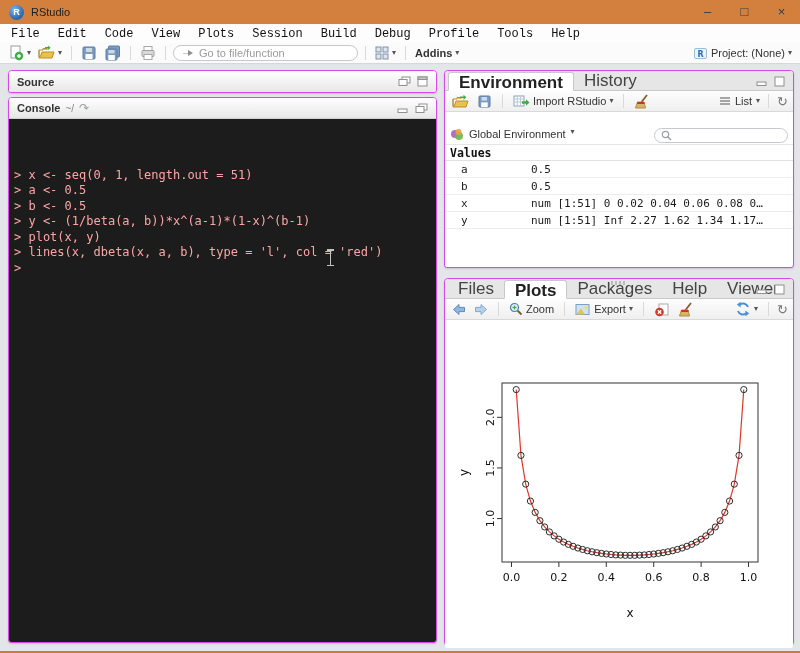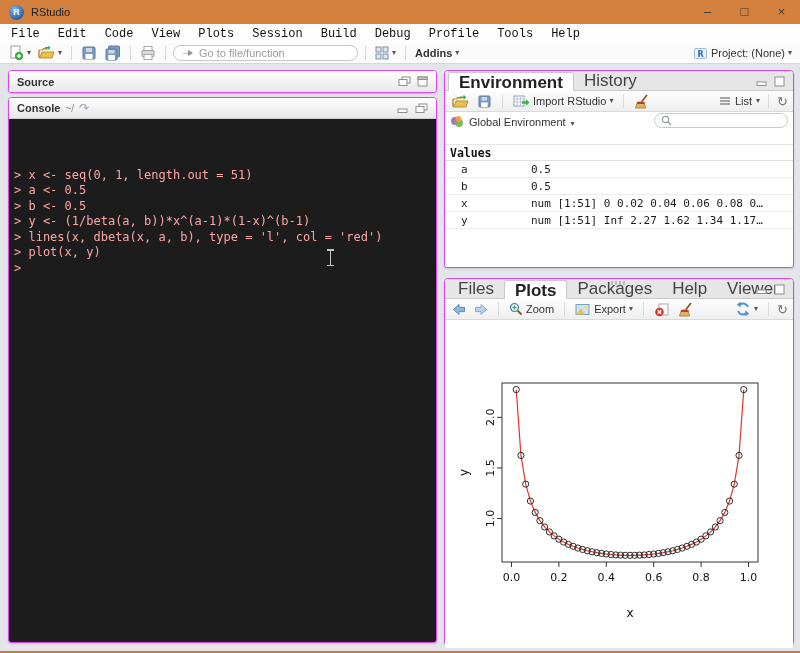--- a/index.html
+++ b/index.html
@@ -42,21 +42,21 @@
   .pane-toolbar { height:21px; min-height:21px; background:linear-gradient(#fdfdfd,#efefef); border-bottom:1px solid #d9d9d9; display:flex; align-items:center; padding:0 5px; gap:4px; }
   .grip { position:absolute; top:2px; left:50%; width:16px; height:4px; margin-left:-8px; background:repeating-linear-gradient(90deg,#bbb 0 2px,transparent 2px 4px); }
   
   .console-body { flex:1; background:#1c1c1c; border-radius:0 0 2px 2px; padding:2px 5px; font-family:"DejaVu Sans Mono",monospace; font-size:12px; line-height:15.5px; color:#fca5a5; white-space:pre; position:relative; overflow:hidden; }
   .ibeam { position:absolute; left:317px; top:130px; width:9px; height:17px; }
   .ibeam span { position:absolute; background:#c3c3c3; }
   .ib-top { left:1px; top:0; width:7px; height:1.5px; }
   .ib-mid { left:3.8px; top:1px; width:1.6px; height:15px; }
   .ib-bot { left:1px; bottom:0; width:7px; height:1.5px; }
   
-  .scope-row { height:18px; min-height:18px; display:flex; align-items:flex-end; padding:16px 5px; gap:5px; border-bottom:1px solid #e6e6e6; }
+  .scope-row { height:18px; min-height:18px; display:flex; align-items:flex-start; padding:16px 5px; gap:5px; border-bottom:1px solid #e6e6e6; }
   .values-hdr { height:16px; min-height:16px; line-height:16px; font-family:"DejaVu Sans Mono",monospace; font-weight:bold; font-size:11.5px; color:#111; padding-left:5px; border-bottom:1px solid #e0e0e0; }
   .var-row { display:flex; height:17px; min-height:17px; line-height:17px; border-bottom:1px solid #ededed; font-family:"DejaVu Sans Mono",monospace; font-size:11px; color:#1a1a1a; }
   .var-name { width:86px; padding-left:16px; }
   .var-value { flex:1; white-space:nowrap; overflow:hidden; }
   .search-pill { margin-left:auto; display:flex; align-items:center; gap:4px; background:#fff; border:1px solid #c6cace; border-radius:8px; height:15px; padding:0 6px; }
   .search-pill input { border:none; outline:none; width:105px; font-size:11px; background:transparent; }
   
   .plot-body { flex:1; background:#fff; position:relative; border-radius:0 0 2px 2px; }
   .refresh { font-size:13px; color:#777; }
   .bottom-accent { position:absolute; left:0; bottom:0; width:800px; height:2px; background:#cf7a3e; }
@@ -190,21 +190,21 @@
           <rect x="1" y="6" width="9" height="3.5" fill="#fdfdfd" stroke="#909090"></rect>
         </svg>
       <svg width="13" height="11">
           <rect x="4" y="1" width="8" height="6" fill="#fdfdfd" stroke="#909090"></rect>
           <rect x="1" y="3.5" width="8" height="6" fill="#fdfdfd" stroke="#909090"></rect>
         </svg>
     </div>
   </div>
   <div class="console-body">
     <div class="ibeam"><span class="ib-top"></span><span class="ib-mid"></span><span class="ib-bot"></span></div>
-  <div>&gt; x &lt;- seq(0, 1, length.out = 51)</div><div>&gt; a &lt;- 0.5</div><div>&gt; b &lt;- 0.5</div><div>&gt; y &lt;- (1/beta(a, b))*x^(a-1)*(1-x)^(b-1)</div><div>&gt; lines(x, dbeta(x, a, b), type = 'l', col = 'red')</div><div>&gt; plot(x, y)</div><div>&gt; </div></div>
+  <div>&gt; x &lt;- seq(0, 1, length.out = 51)</div><div>&gt; a &lt;- 0.5</div><div>&gt; b &lt;- 0.5</div><div>&gt; y &lt;- (1/beta(a, b))*x^(a-1)*(1-x)^(b-1)</div><div>&gt; plot(x, y)</div><div>&gt; lines(x, dbeta(x, a, b), type = 'l', col = 'red')</div><div>&gt; </div></div>
 </div>
 
 <div class="pane" style="left:444px; top:70px; width:350px; height:198px;">
   <div class="tabbar">
     <div class="tab active">Environment</div>
       <div class="tab">History</div>
       <div class="hdr-icons" style="position:absolute; right:8px; top:5px;">
       <svg width="12" height="11">
           <rect x="1" y="6" width="9" height="3.5" fill="#fdfdfd" stroke="#909090"></rect>
         </svg>

